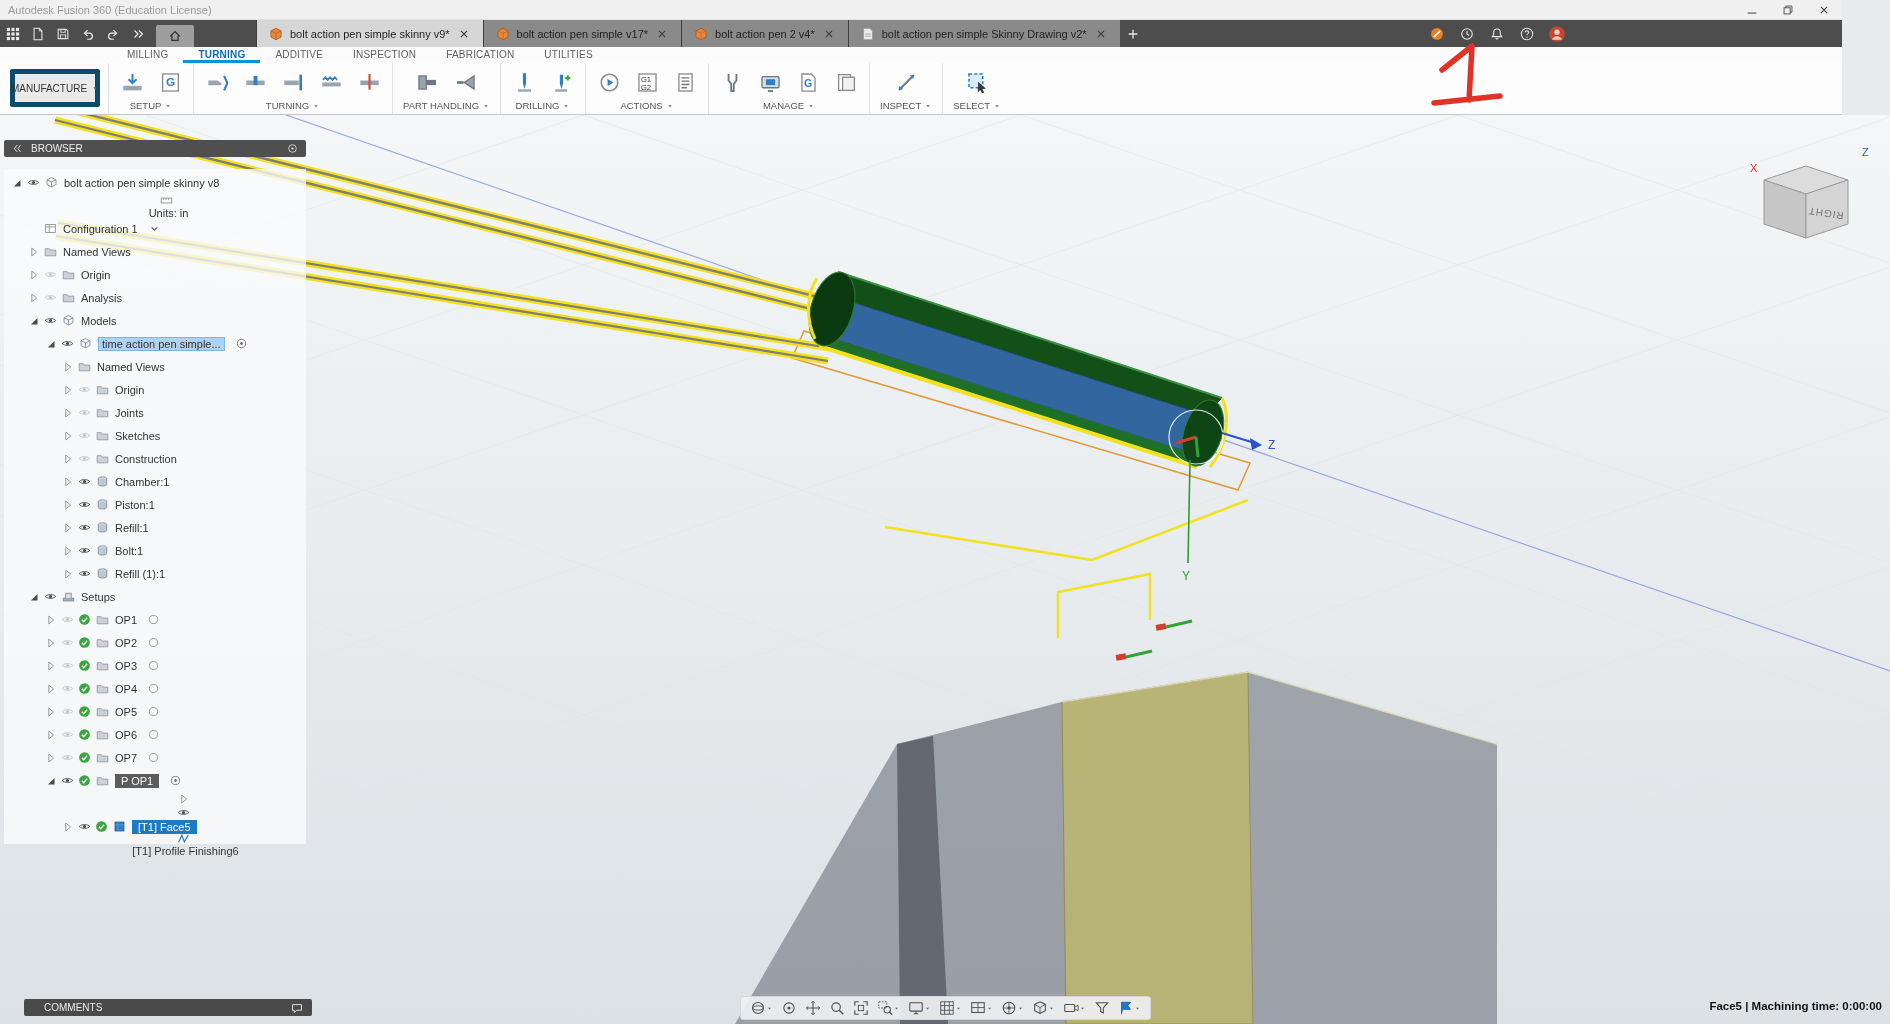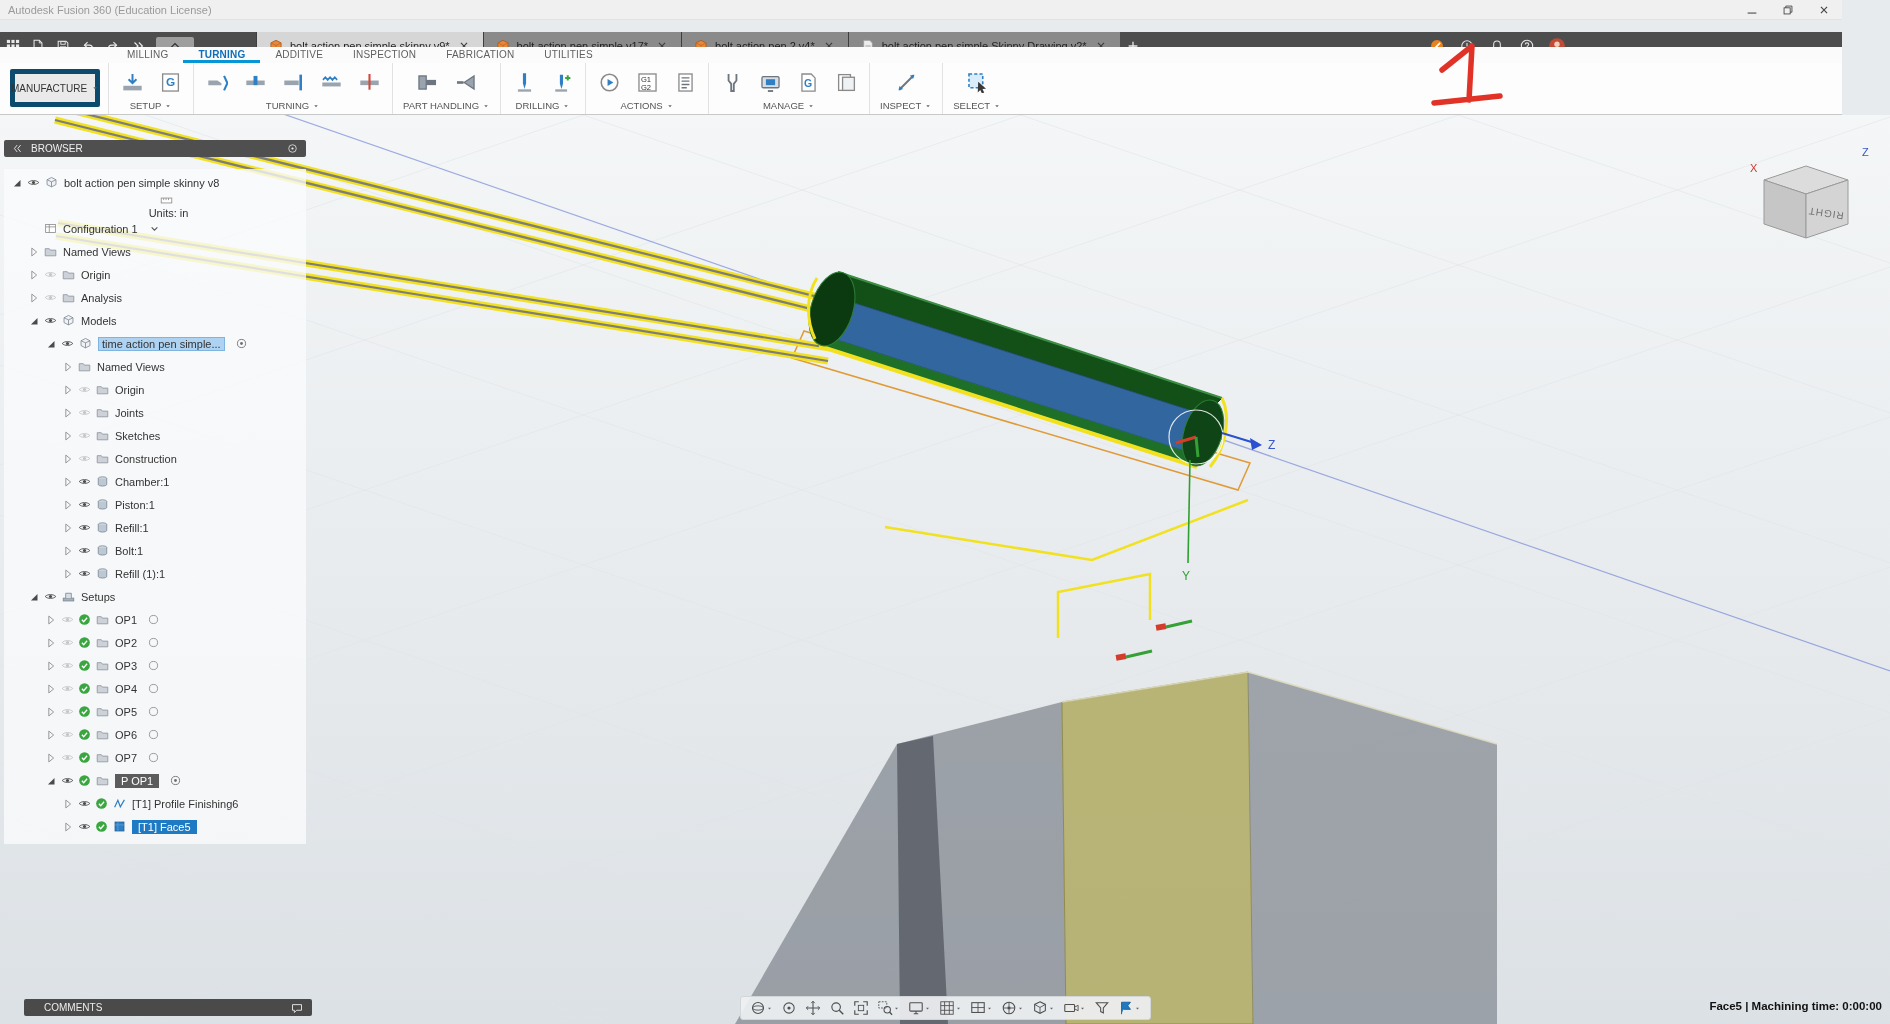--- a/index.html
+++ b/index.html
@@ -7,21 +7,21 @@
   #app { position:relative; width:1842px; height:1024px; }
 
   
   .titlebar { position:absolute; top:0; left:0; width:100%; height:20px; background:#f0f0f0; display:flex; align-items:center; border-bottom:1px solid #e2e2e2; }
   .titlebar .title { color:#9a9a9a; font-size:11px; padding-left:8px; }
   .win-controls { margin-left:auto; display:flex; height:100%; }
   .win-btn { width:36px; height:100%; display:flex; align-items:center; justify-content:center; color:#444; }
   .win-btn svg { width:12px; height:12px; }
 
   
-  .tabbar { position:absolute; top:20px; left:0; width:100%; height:27px; background:#4d4d4d; display:flex; align-items:stretch;margin-top:12px; }
+  .tabbar { position:absolute; top:20px; left:0; width:100%; height:27px; background:#4d4d4d; display:flex; align-items:stretch; }
   .qa-icon { width:25px; display:flex; align-items:center; justify-content:center; color:#e9e9e9; }
   .home-tab { width:38px; margin:5px 2px 0 6px; border-radius:2px 2px 0 0; background:#9e9e9e; display:flex; align-items:center; justify-content:center; color:#2c2c2c; }
   #doc-tabs { display:flex; margin-left:60px; }
   .doc-tab { display:flex; align-items:center; gap:7px; padding:0 12px; background:#8a8a8a; border-left:1px solid #3e3e3e; color:#1f1f1f; font-size:11px; cursor:default; }
   .doc-tab.active { background:#d6d6d6; }
   .doc-tab .tab-label { max-width:230px; white-space:nowrap; overflow:hidden; text-overflow:ellipsis; }
   .doc-tab .tab-close { color:#3c3c3c; display:flex; }
   .new-tab { width:26px; display:flex; align-items:center; justify-content:center; color:#e9e9e9; }
   .account { position:absolute; left:1425px; top:0; height:27px; display:flex; align-items:center; gap:6px; color:#e4e4e4; }
   .account .icn { width:24px; display:flex; justify-content:center; }
@@ -1228,21 +1228,21 @@
               </svg>
             </span>
             <span class="lbl sel-dark">P OP1</span>
             <span class="icn trail">
               <svg viewBox="0 0 16 16" aria-hidden="true">
                 <circle cx="8" cy="8" r="5" fill="none" stroke="#6f6f6f" stroke-width="1.1"></circle>
                 <circle cx="8" cy="8" r="1.7" fill="#6f6f6f"></circle>
               </svg>
             </span>
           </div>
-          <div class="tree-row" style="padding-left: 57px;">
+          <div class="tree-row" style="padding-left: 57px; flex-direction: column;">
             <span class="tw">
               <svg viewBox="0 0 16 16" aria-hidden="true">
                 <path d="M5.5 3.5 11 8l-5.5 4.5z" fill="none" stroke="#8b8b8b"></path>
               </svg>
             </span>
             <span class="icn eyec">
               <svg viewBox="0 0 16 16" aria-hidden="true">
                 <path d="M1.5 8C4.2 4.9 11.8 4.9 14.5 8c-2.7 3.1-10.3 3.1-13 0z" fill="none" stroke="#4a4a4a" stroke-width="1.1"></path>
                 <circle cx="8" cy="8" r="1.9" fill="#4a4a4a"></circle>
               </svg>

